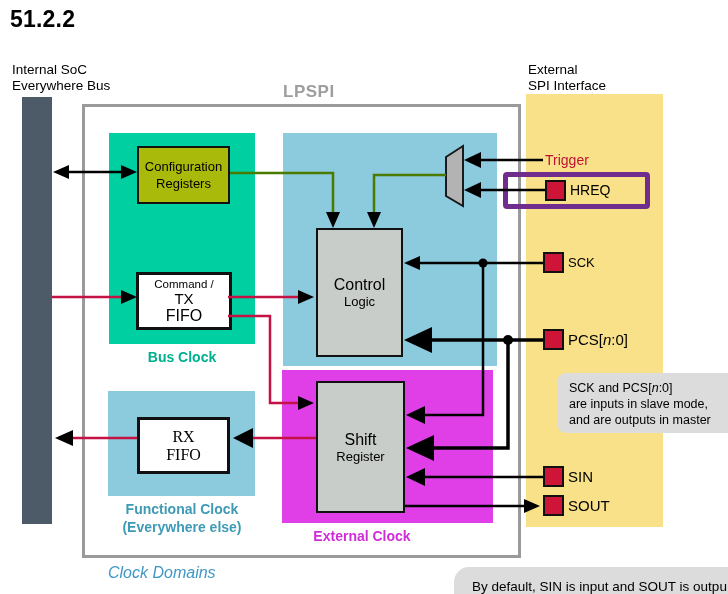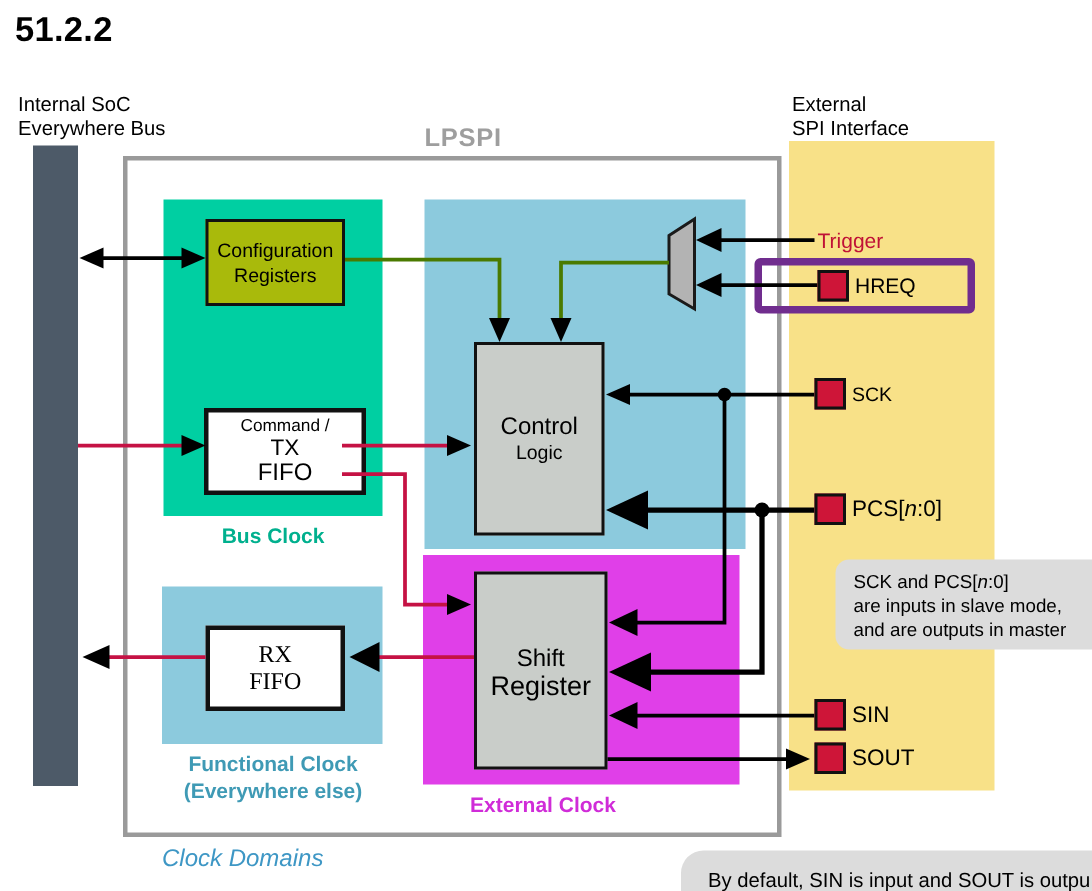--- a/index.html
+++ b/index.html
@@ -16,21 +16,21 @@
   .outer-box{left:82px;top:104px;width:439px;height:454px;border:3px solid #9a9a9a;box-sizing:border-box;z-index:2;}
   .lpspi-label{left:283px;top:82px;font-size:17px;font-weight:bold;color:#9e9e9e;letter-spacing:.5px;}
   .teal-box{left:109px;top:133px;width:146px;height:211px;background:#00cfa2;z-index:2;}
   .blue-top{left:283px;top:133px;width:214px;height:233px;background:#8ccadd;z-index:2;}
   .magenta-box{left:282px;top:370px;width:211px;height:153px;background:#e03fe8;z-index:2;}
   .blue-bottom{left:108px;top:391px;width:147px;height:105px;background:#8ccadd;z-index:2;}
   
   .block{box-sizing:border-box;display:flex;flex-direction:column;align-items:center;justify-content:center;
          text-align:center;z-index:3;}
   .config-box{left:137px;top:146px;width:93px;height:58px;background:#a9ba0b;border:2px solid #111;font-size:13px;line-height:17px;}
-  .txfifo-box{left:136px;top:272px;width:108px;height:58px;background:#fff;border:3px solid #111;}
+  .txfifo-box{left:136px;top:272px;width:96px;height:58px;background:#fff;border:3px solid #111;}
   .txfifo-box .l1{font-size:11.5px;line-height:13px;}
   .txfifo-box .l2{font-size:15px;line-height:16px;}
   .txfifo-box .l3{font-size:16px;line-height:17px;}
   .control-box{left:316px;top:228px;width:87px;height:129px;background:#c9cdc9;border:2.5px solid #111;}
   .control-box .big{font-size:16px;line-height:19px;}
   .control-box .small{font-size:13px;line-height:16px;}
   .shift-box{left:316px;top:381px;width:89px;height:132px;background:#c9cdc9;border:2.5px solid #111;}
   .rxfifo-box{left:137px;top:417px;width:93px;height:57px;background:#fff;border:3px solid #111;}
   .rxfifo-box div{font-size:16px;line-height:18px;font-family:Liberation Serif, serif;}
   
@@ -85,21 +85,21 @@
     <div class="l1">Command /</div>
     <div class="l2">TX</div>
     <div class="l3">FIFO</div>
   </div>
   <div class="abs block control-box">
     <div class="big">Control</div>
     <div class="small">Logic</div>
   </div>
   <div class="abs block shift-box">
     <div class="big" style="font-size:16px;line-height:19px;">Shift</div>
-    <div class="small" style="font-size:18px;line-height:16px;">Register</div>
+    <div class="small" style="font-size:13px;line-height:16px;">Register</div>
   </div>
   <div class="abs block rxfifo-box">
     <div>RX</div>
     <div>FIFO</div>
   </div>
 
   <div class="abs bus-clock-label">Bus Clock</div>
   <div class="abs functional-label">
     <div>Functional Clock</div>
     <div>(Everywhere else)</div>

